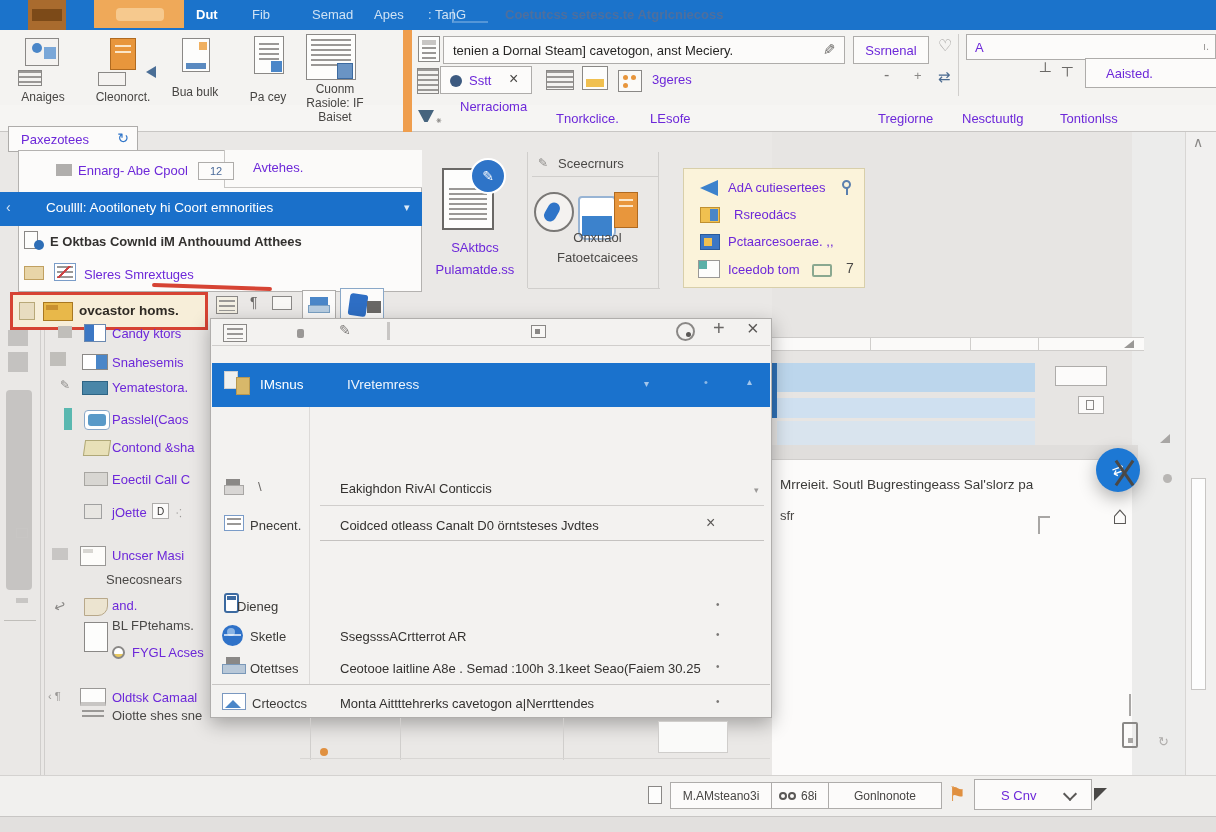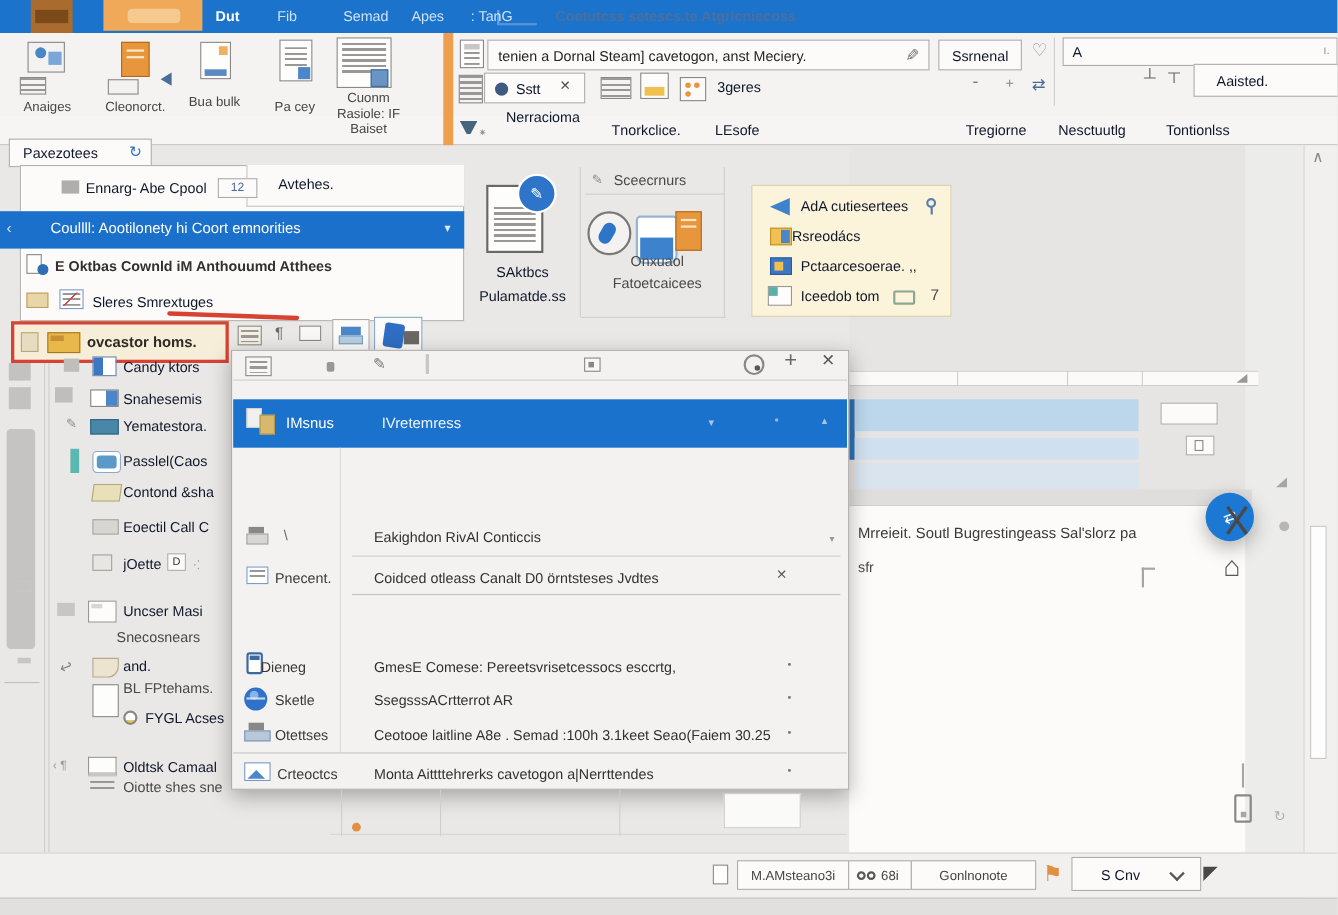--- a/index.html
+++ b/index.html
@@ -1,18 +1,18 @@
 <!DOCTYPE html>
 <html><head>
 <meta charset="utf-8">
 <style>
   html,body{margin:0;padding:0}
   body{width:1216px;height:832px;font-family:"Liberation Sans",sans-serif;background:#eae8e6;position:relative;overflow:hidden}
   .a{position:absolute}
-  .tx{font-size:13px;color:#0f172a;white-space:nowrap}
+  .tx{font-size:13px;color:#6d28d9;white-space:nowrap}
   .tx12{font-size:12px;color:#474543;white-space:nowrap}
   .wb{background:#fcfbfa;border:1px solid #aeacaa;box-sizing:border-box}
   .ln{background:#d0cecc}
   .ic{border:1px solid #8a8886;background:#f4f2f0;box-sizing:border-box}
   .dot{border-radius:50%}
   .ctr{display:flex;align-items:center;justify-content:center}
   .hl{background:repeating-linear-gradient(#9a9896 0 2px,transparent 2px 5px)}
   .chev{width:8px;height:8px;border-right:2px solid #5a5856;border-bottom:2px solid #5a5856;transform:rotate(45deg)}
   .menu-row-label{font-size:13px;color:#3b3a38;white-space:nowrap}
   .menu-row-text{font-size:13px;color:#33312f;white-space:nowrap}
@@ -307,21 +307,21 @@
 <div class="a" style="left:690px;top:178px;width:168px;height:24px">
   <div class="a" style="left:10px;top:2px;width:0;height:0;border-top:8px solid transparent;border-bottom:8px solid transparent;border-right:18px solid #3c82cc"></div>
   <span class="a tx" style="left:38px;top:2px">AdA cutiesertees</span>
   <div class="a dot" style="left:152px;top:2px;width:9px;height:9px;border:2px solid #5a7fae;box-sizing:border-box"></div>
   <div class="a" style="left:156px;top:10px;width:2px;height:7px;background:#5a7fae"></div>
 </div>
 <div class="a" style="left:690px;top:205px;width:168px;height:24px">
   <div class="a" style="left:10px;top:2px;width:20px;height:16px;background:#f0c050;border:1px solid #c09030;box-sizing:border-box">
     <div class="a" style="left:9px;top:1px;width:8px;height:12px;background:#4a86c8"></div>
   </div>
-  <span class="a tx" style="left:30px;top:2px">Rsreodács</span>
+  <span class="a tx" style="left:44px;top:2px">Rsreodács</span>
 </div>
 <div class="a" style="left:690px;top:232px;width:168px;height:24px">
   <div class="a" style="left:10px;top:2px;width:20px;height:16px;background:#3c77c4;border:1px solid #2a5a9a;box-sizing:border-box">
     <div class="a" style="left:3px;top:3px;width:8px;height:8px;background:#f0c050"></div>
   </div>
   <span class="a tx" style="left:38px;top:2px">Pctaarcesoerae. ,,</span>
 </div>
 <div class="a" style="left:690px;top:258px;width:168px;height:26px">
   <div class="a" style="left:8px;top:2px;width:22px;height:18px;background:#fdfdfc;border:1px solid #9a9896;box-sizing:border-box">
     <div class="a" style="left:0;top:0;width:8px;height:8px;background:#5ab0a8"></div>
@@ -417,21 +417,20 @@
     <span class="a" style="left:494px;top:3px;font-size:16px;color:#5a5856">×</span>
     <div class="a" style="left:108px;top:29px;width:444px;height:1px;background:#c4c2c0"></div>
   </div>
 
 
   <div class="a" style="left:1px;top:272px;width:558px;height:32px">
     <div class="a" style="left:12px;top:2px;width:15px;height:20px;border:2px solid #3c6aa0;border-radius:3px;box-sizing:border-box;background:#fff">
       <div class="a" style="left:1px;top:1px;width:9px;height:4px;background:#3c6aa0"></div>
     </div>
     <span class="a menu-row-label" style="left:25px;top:8px">Dieneg</span>
-    <span class="a menu-row-text" style="left:128px;top:8px">GmesE Comese: Pereetsvrisetcessocs esccrtg,</span>
     <span class="a" style="left:504px;top:8px;font-size:10px;color:#7a7876">•</span>
   </div>
 
   <div class="a" style="left:1px;top:304px;width:558px;height:30px">
     <div class="a dot" style="left:10px;top:2px;width:21px;height:21px;background:#2f72c8">
       <div class="a dot" style="left:5px;top:3px;width:8px;height:8px;background:#8ab4e4"></div>
       <div class="a" style="left:2px;top:9px;width:17px;height:2px;background:#fff;opacity:.7"></div>
     </div>
     <span class="a menu-row-label" style="left:38px;top:6px">Sketle</span>
     <span class="a menu-row-text" style="left:128px;top:6px">SsegsssACrtterrot AR</span>

